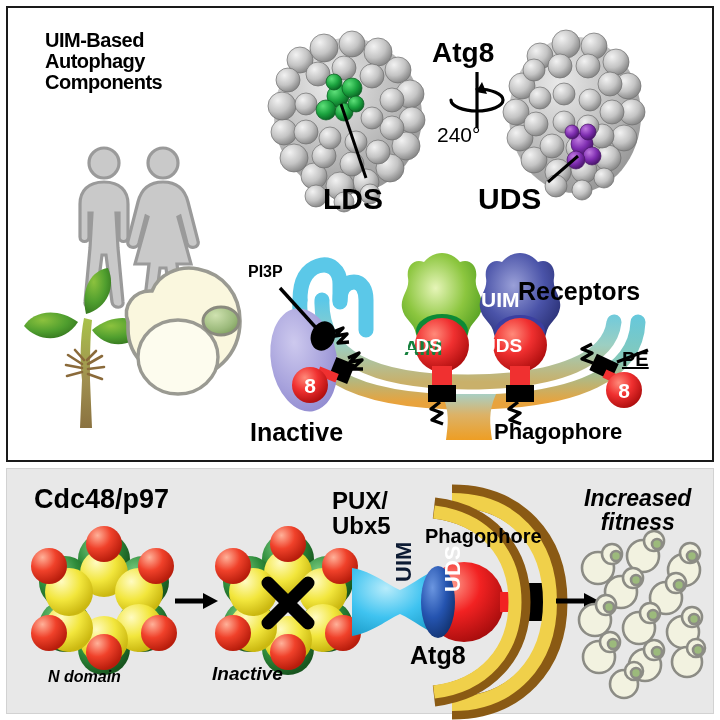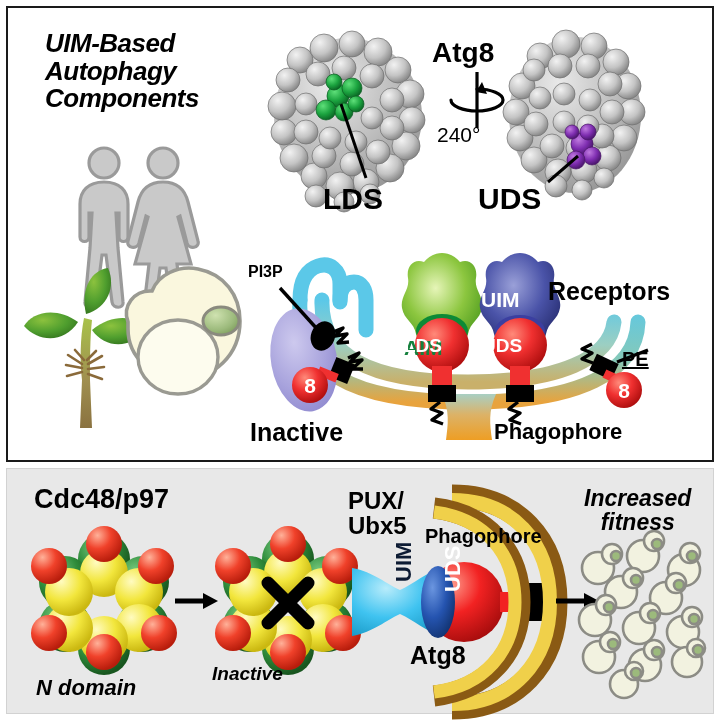--- a/index.html
+++ b/index.html
@@ -11,40 +11,40 @@
   .panel-top{position:absolute;left:6px;top:6px;width:708px;height:456px;
              background:#ffffff;border:2px solid #1a1a1a;box-sizing:border-box;}
   .panel-bottom{position:absolute;left:6px;top:468px;width:708px;height:246px;
              background:#e8e8e8;border:1px solid #d2d2d2;box-sizing:border-box;}
 
   .lbl{position:absolute;color:#000;white-space:pre;line-height:1.06;}
   .bold{font-weight:bold;}
   .ital{font-style:italic;font-weight:bold;}
 
   
-  #title-main{left:45px;top:30px;font-size:26px;font-weight:bold;font-style:italic;
+  #title-main{left:45px;top:30px;font-size:20px;font-weight:bold;
               letter-spacing:-0.5px;}
   #lbl-atg8-top{left:432px;top:38px;font-size:28px;}
   #lbl-180{left:437px;top:124px;font-size:21px;}
   #lbl-lds-top{left:323px;top:183px;font-size:30px;}
   #lbl-uds-top{left:478px;top:183px;font-size:30px;}
   #lbl-pi3p{left:248px;top:264px;font-size:16px;}
   #lbl-aim{left:404px;top:289px;font-size:21px;color:#15803d;margin-top:48px;}
   #lbl-uim-mid{left:481px;top:289px;font-size:21px;color:#fff;}
   #lbl-lds-mid{left:404px;top:336px;font-size:19px;color:#fff;}
   #lbl-uds-mid{left:482px;top:336px;font-size:19px;color:#fff;}
-  #lbl-receptors{left:548px;top:278px;font-size:25px;}
+  #lbl-receptors{left:518px;top:278px;font-size:25px;}
   #lbl-pe{left:622px;top:349px;font-size:20px;text-decoration:underline;}
   #lbl-adaptors{left:250px;top:419px;font-size:25px;}
   #lbl-phagophore-top{left:494px;top:420px;font-size:22px;}
 
   #lbl-cdc48{left:34px;top:485px;font-size:27px;text-align:right;}
-  #lbl-ndomain{left:36px;top:669px;font-size:22px;margin-top:7px;}
+  #lbl-ndomain{left:48px;top:669px;font-size:16px;}
   #lbl-inactive{left:212px;top:664px;font-size:19px;}
-  #lbl-pux{left:348px;top:489px;font-size:24px;line-height:1.03;}
+  #lbl-pux{left:332px;top:489px;font-size:24px;line-height:1.03;}
   #lbl-phagophore-bot{left:425px;top:526px;font-size:20px;}
   #lbl-uim-bot{left:392px;top:582px;font-size:22px;color:#0d1b33;font-weight:bold;
                transform:rotate(-90deg);transform-origin:left top;}
   #lbl-uds-bot{left:441px;top:592px;font-size:22px;color:#fff;font-weight:bold;
                transform:rotate(-90deg);transform-origin:left top;}
   #lbl-atg8-bot{left:410px;top:642px;font-size:25px;}
   #lbl-fitness{left:584px;top:486px;font-size:23px;line-height:1.05;text-align:center;}
 
   svg{display:block;}
   .svglayer{position:absolute;left:0;top:0;width:720px;height:720px;

